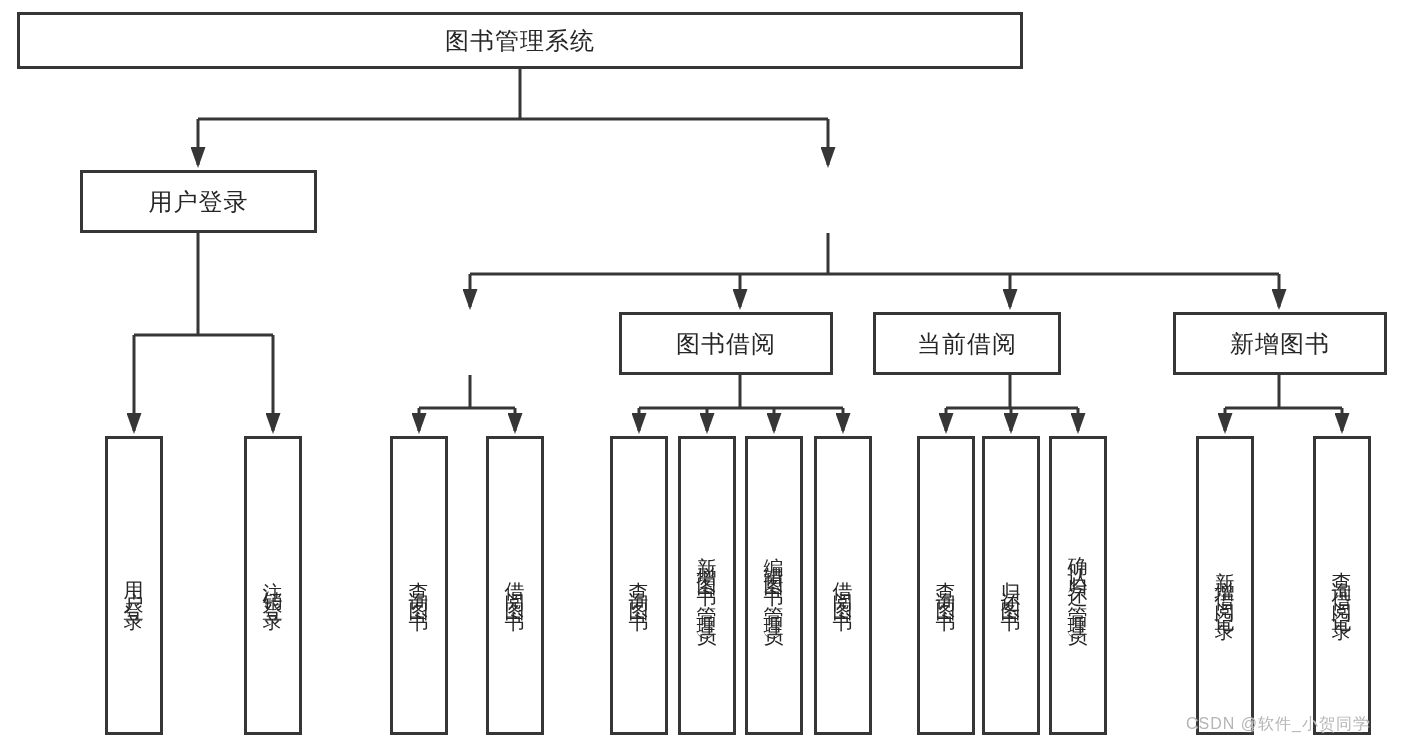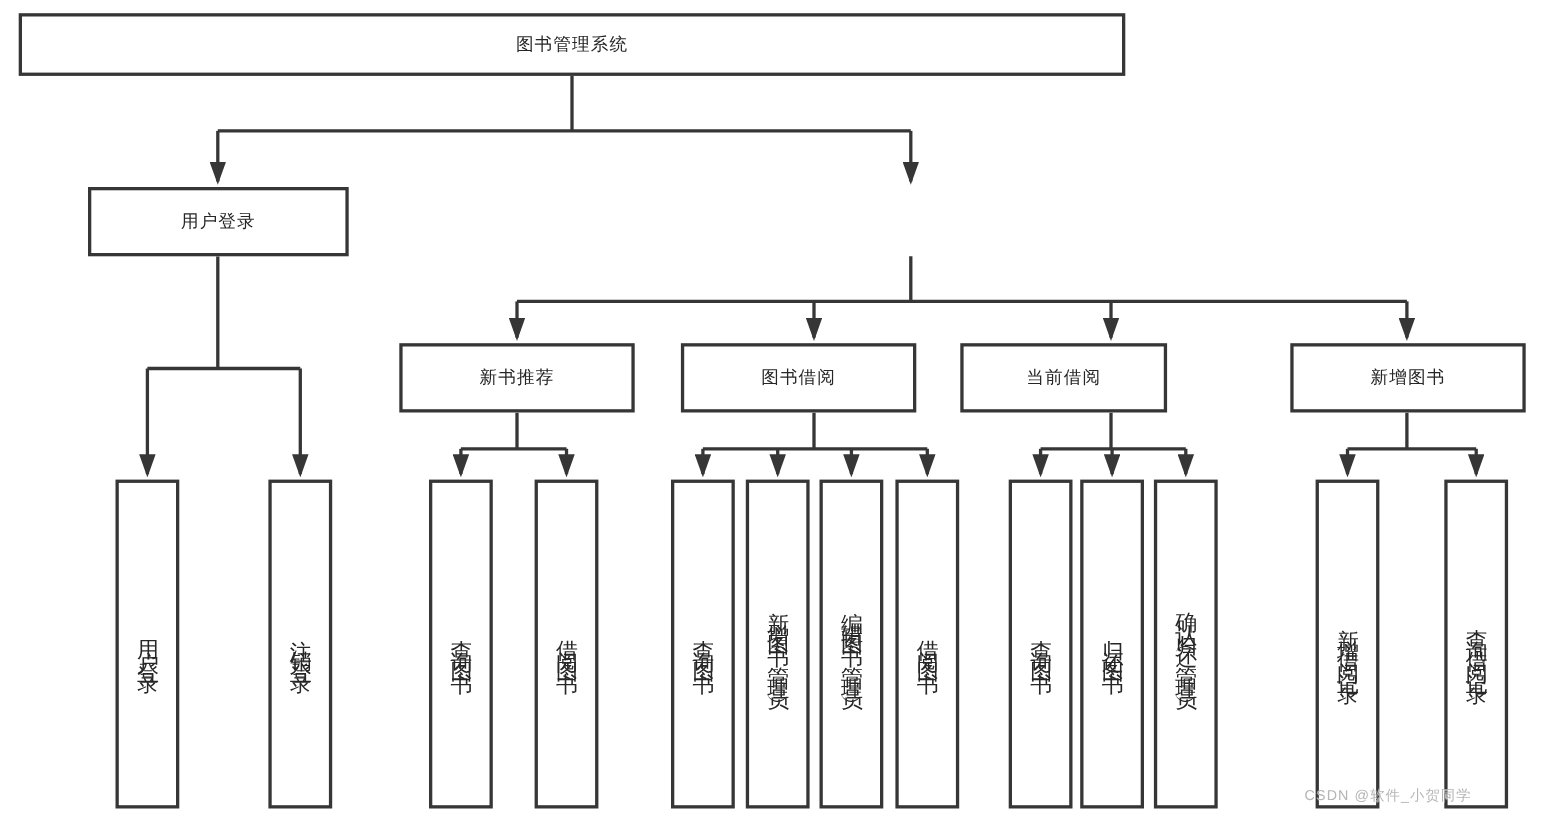--- a/index.html
+++ b/index.html
@@ -7,29 +7,29 @@
     position:relative; width:1405px; height:747px; background:#ffffff;
     font-family:"Liberation Sans", sans-serif; overflow:hidden;
   }
   .stage svg.connectors { position:absolute; left:0; top:0; z-index:1; }
   .node {
     position:absolute; box-sizing:border-box; background:#ffffff;
     border:3px solid #363636; color:#262626;
     display:flex; align-items:center; justify-content:center;
     z-index:2;
   }
-  .node.h span { font-size:16px; letter-spacing:1px; white-space:nowrap; }
+  .node.h span { font-size:24px; letter-spacing:1px; white-space:nowrap; }
   .node.v { width:58px; height:299px; }
   .node.v span {
     writing-mode:vertical-rl; text-orientation:mixed;
     font-size:20px; line-height:1; letter-spacing:10px; white-space:nowrap;
   }
   .watermark {
     position:absolute; left:1186px; top:714px; z-index:3;
-    font-size:13px; color:#b5b5b5; letter-spacing:1px; white-space:nowrap;
+    font-size:16px; color:#b5b5b5; letter-spacing:1px; white-space:nowrap;
     text-shadow:1px 1px 1px rgba(255,255,255,0.85);
   }
 </style>
 </head>
 <body>
 
 <div class="stage">
 
   <svg class="connectors" width="1405" height="747" viewBox="0 0 1405 747" aria-hidden="true">
     <defs>
@@ -71,23 +71,20 @@
   </svg>
 
   <div class="node h" style="left:17px;top:12px;width:1006px;height:57px">
     <span>图书管理系统</span>
   </div>
 
   <div class="node h" style="left:80px;top:170px;width:237px;height:63px">
     <span>用户登录</span>
   </div>
 
-  <div class="node h" style="left:363px;top:312px;width:214px;height:63px">
-    <span>新书推荐</span>
-  </div>
   <div class="node h" style="left:619px;top:312px;width:214px;height:63px">
     <span>图书借阅</span>
   </div>
   <div class="node h" style="left:873px;top:312px;width:188px;height:63px">
     <span>当前借阅</span>
   </div>
   <div class="node h" style="left:1173px;top:312px;width:214px;height:63px">
     <span>新增图书</span>
   </div>
 

